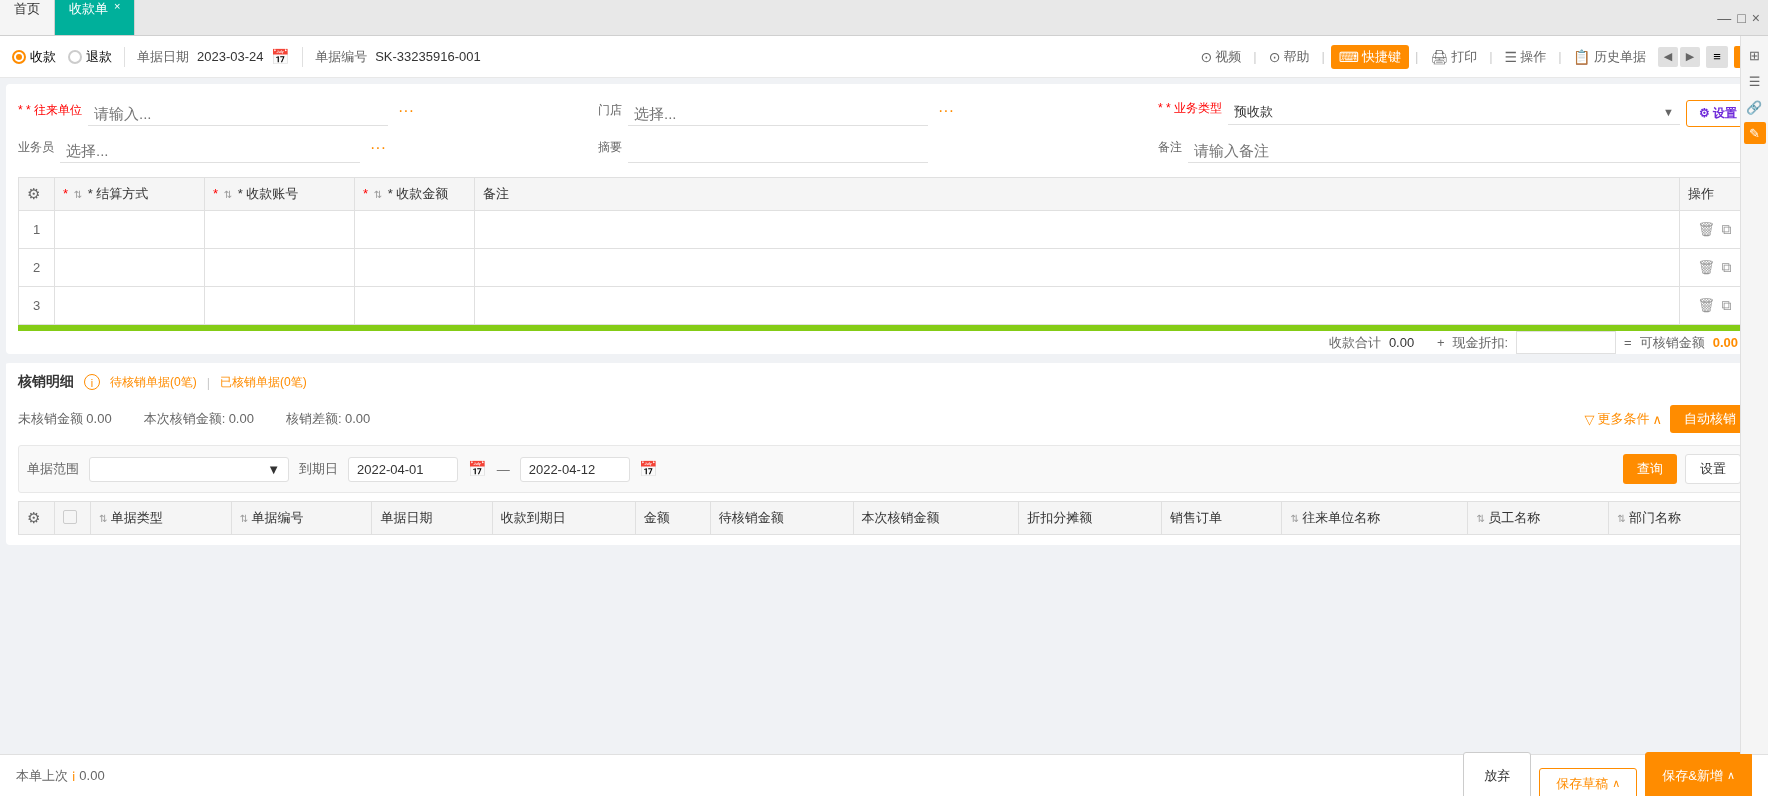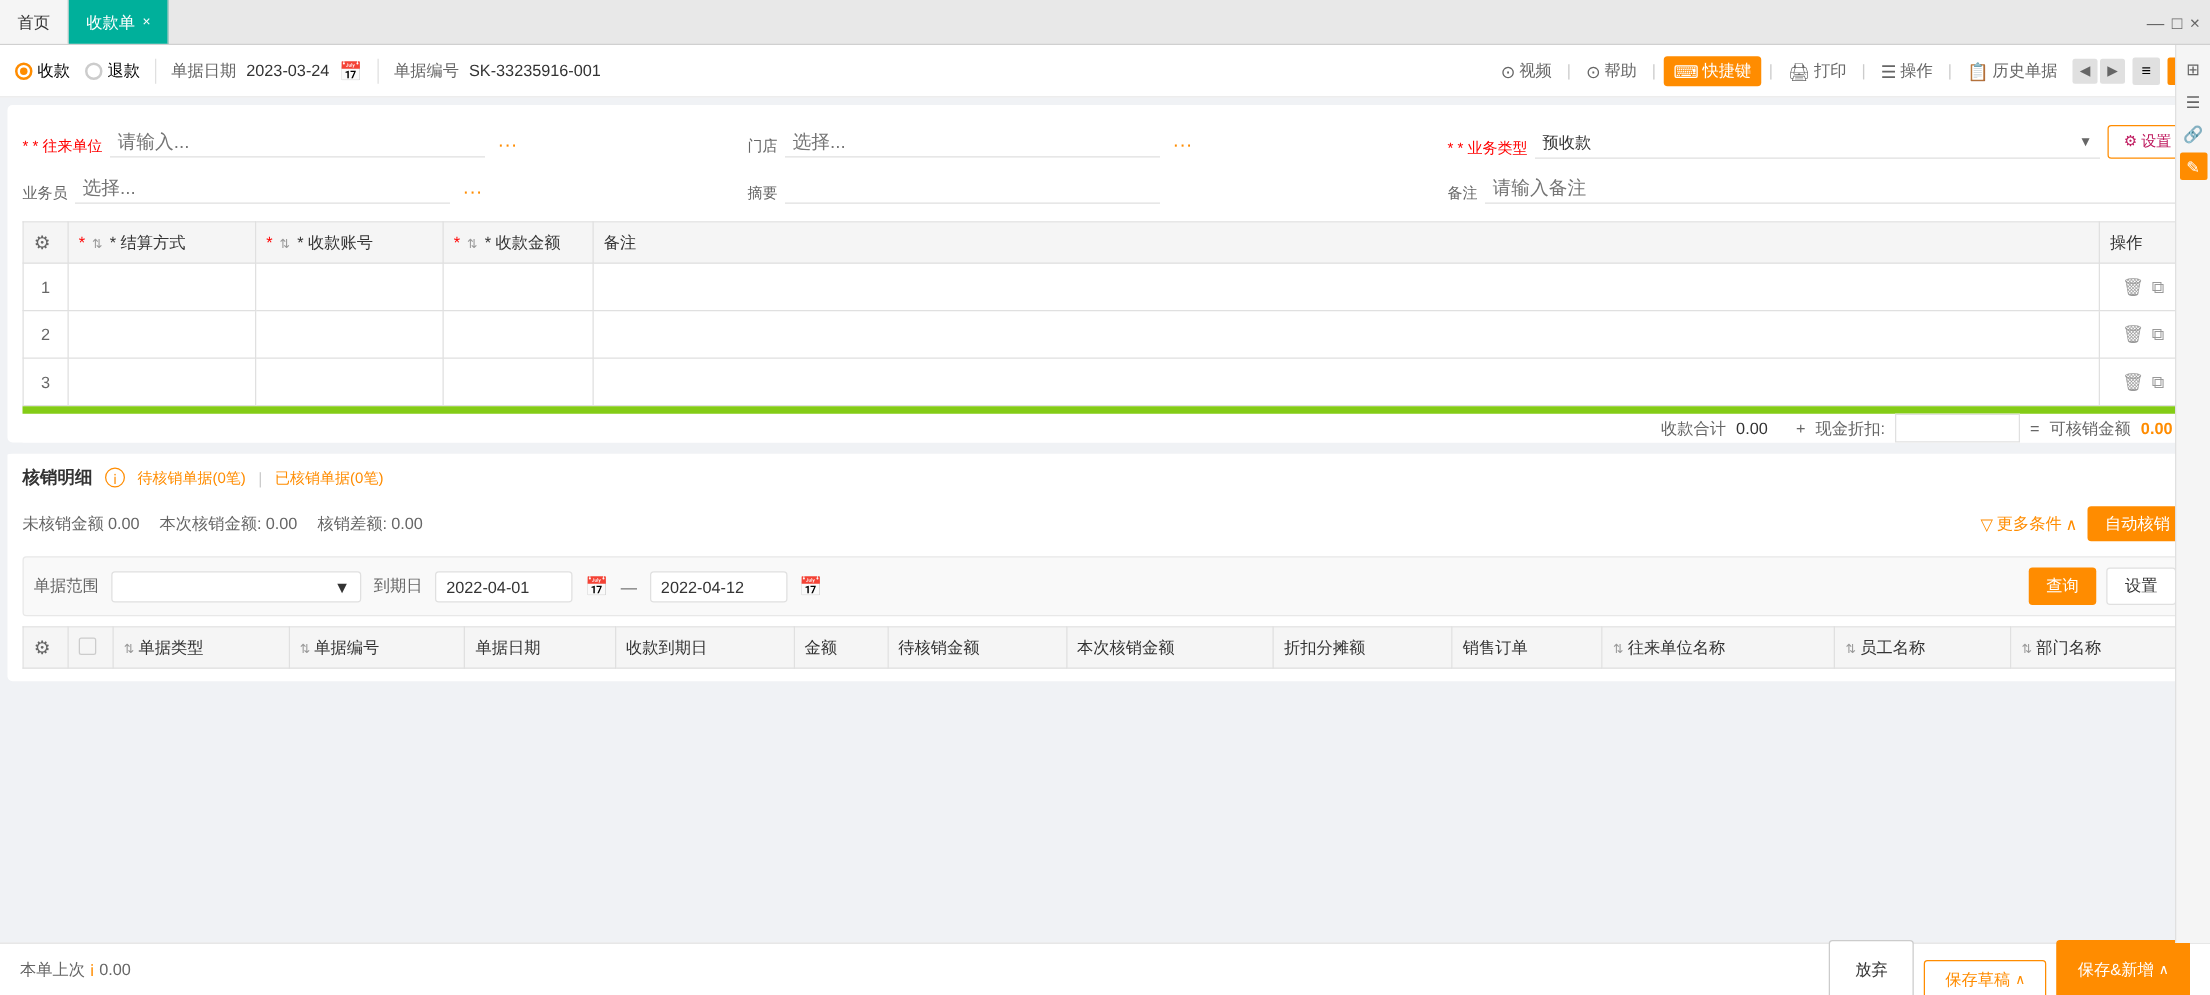--- a/index.html
+++ b/index.html
@@ -4,21 +4,21 @@
   <style>
     * { box-sizing: border-box; margin: 0; padding: 0; font-family: 'Microsoft YaHei', Arial, sans-serif; font-size: 13px; }
     body { background: #f0f2f5; width: 1768px; min-height: 796px; overflow: hidden; }
 
     
     .tab-bar {
       display: flex; align-items: center; background: #e8e8e8; height: 36px;
       border-bottom: 1px solid #d0d0d0;
     }
     .tab-item {
-      display: flex; align-items: center; padding: 0 14px; height: 100%;
+      display: flex; align-items: flex-start; padding: 0 14px; height: 100%;
       cursor: pointer; font-size: 13px; color: #333; border-right: 1px solid #d0d0d0;
     }
     .tab-item.home { background: #f5f5f5; color: #333; }
     .tab-item.active { background: #00b09b; color: #fff; }
     .tab-item .close-icon { margin-left: 6px; font-size: 11px; cursor: pointer; }
     .tab-bar-right { margin-left: auto; display: flex; align-items: center; padding-right: 8px; gap: 6px; }
     .tab-bar-right span { cursor: pointer; font-size: 14px; color: #666; }
 
     
     .top-toolbar {
@@ -41,37 +41,37 @@
     .nav-arrows { display: flex; gap: 2px; }
     .nav-arrow { width: 20px; height: 20px; background: #e0e0e0; border-radius: 2px; display: flex; align-items: center; justify-content: center; cursor: pointer; font-size: 11px; color: #666; }
     .view-btn { width: 22px; height: 22px; background: #e0e0e0; border-radius: 2px; display: flex; align-items: center; justify-content: center; cursor: pointer; }
     .view-btn.active { background: #ff8c00; color: #fff; }
 
     
     .main-content { background: #fff; margin: 6px; padding: 10px 12px; border-radius: 4px; }
 
     
     .form-row { display: flex; align-items: center; padding: 6px 0; gap: 0; }
-    .form-field { display: flex; align-items: flex-end; flex: 1; gap: 6px; }
+    .form-field { display: flex; align-items: flex-start; flex: 1; gap: 6px; }
     .form-field-label { color: #f00; font-size: 12px; }
     .form-field-label::before { content: '* '; }
     .form-field-label.no-required::before { content: ''; }
     .form-input {
       flex: 1; border: none; border-bottom: 1px solid #e0e0e0; outline: none;
       padding: 3px 6px; color: #999; font-size: 15px; min-width: 0;
     }
     .more-btn { color: #ff8c00; cursor: pointer; font-size: 16px; padding: 0 4px; }
     .form-select {
       display: flex; align-items: center; border: none; border-bottom: 1px solid #e0e0e0;
       padding: 3px 6px; color: #333; font-size: 13px; gap: 4px; flex: 1;
     }
     .select-arrow { color: #666; font-size: 11px; }
     .settings-btn {
-      background: #fff; border: 1px solid #ff8c00; color: #be185d; padding: 4px 12px;
-      border-radius: 3px; cursor: pointer; font-size: 12px; white-space: nowrap;
+      background: #fff; border: 1px solid #ff8c00; color: #6d28d9; padding: 4px 12px;
+      border-radius: 3px; cursor: pointer; font-size: 12px; white-space: nowrap; font-weight: bold;
     }
 
     
     .data-table { width: 100%; border-collapse: collapse; margin-top: 8px; }
     .data-table th {
       background: #f5f5f5; border: 1px solid #e0e0e0; padding: 7px 8px;
       text-align: left; color: #333; font-weight: normal; white-space: nowrap;
     }
     .data-table td {
       border: 1px solid #e0e0e0; padding: 6px 8px; color: #333; height: 38px;
@@ -104,21 +104,21 @@
     .summary-result { color: #ff8c00; font-weight: bold; }
 
     
     .section-2 { background: #fff; margin: 6px; padding: 10px 12px; border-radius: 4px; border-top: 3px solid #f0f2f5; }
     .section-header { display: flex; align-items: center; gap: 10px; margin-bottom: 8px; }
     .section-title { font-size: 14px; font-weight: bold; color: #333; }
     .info-icon { color: #ff8c00; cursor: pointer; font-size: 13px; border: 1px solid #ff8c00; border-radius: 50%; width: 16px; height: 16px; display: flex; align-items: center; justify-content: center; font-size: 11px; }
     .tab-link { color: #ff8c00; cursor: pointer; font-size: 12px; }
     .tab-link-separator { color: #ccc; }
 
-    .stats-row { display: flex; align-items: center; gap: 16px; padding: 6px 0; margin-bottom: 6px; }
+    .stats-row { display: flex; align-items: center; gap: 32px; padding: 6px 0; margin-bottom: 6px; }
     .stat-item { color: #666; font-size: 12px; }
 
     .filter-row { display: flex; align-items: center; justify-content: flex-end; gap: 8px; margin-bottom: 8px; }
     .filter-btn { color: #ff8c00; cursor: pointer; font-size: 12px; display: flex; align-items: center; gap: 3px; }
     .auto-btn {
       background: #ff8c00; color: #fff; border: none; padding: 5px 14px;
       border-radius: 3px; cursor: pointer; font-size: 13px;
     }
 
     .query-row { display: flex; align-items: center; gap: 10px; padding: 8px; background: #f9f9f9; border: 1px solid #e8e8e8; border-radius: 3px; margin-bottom: 8px; }

